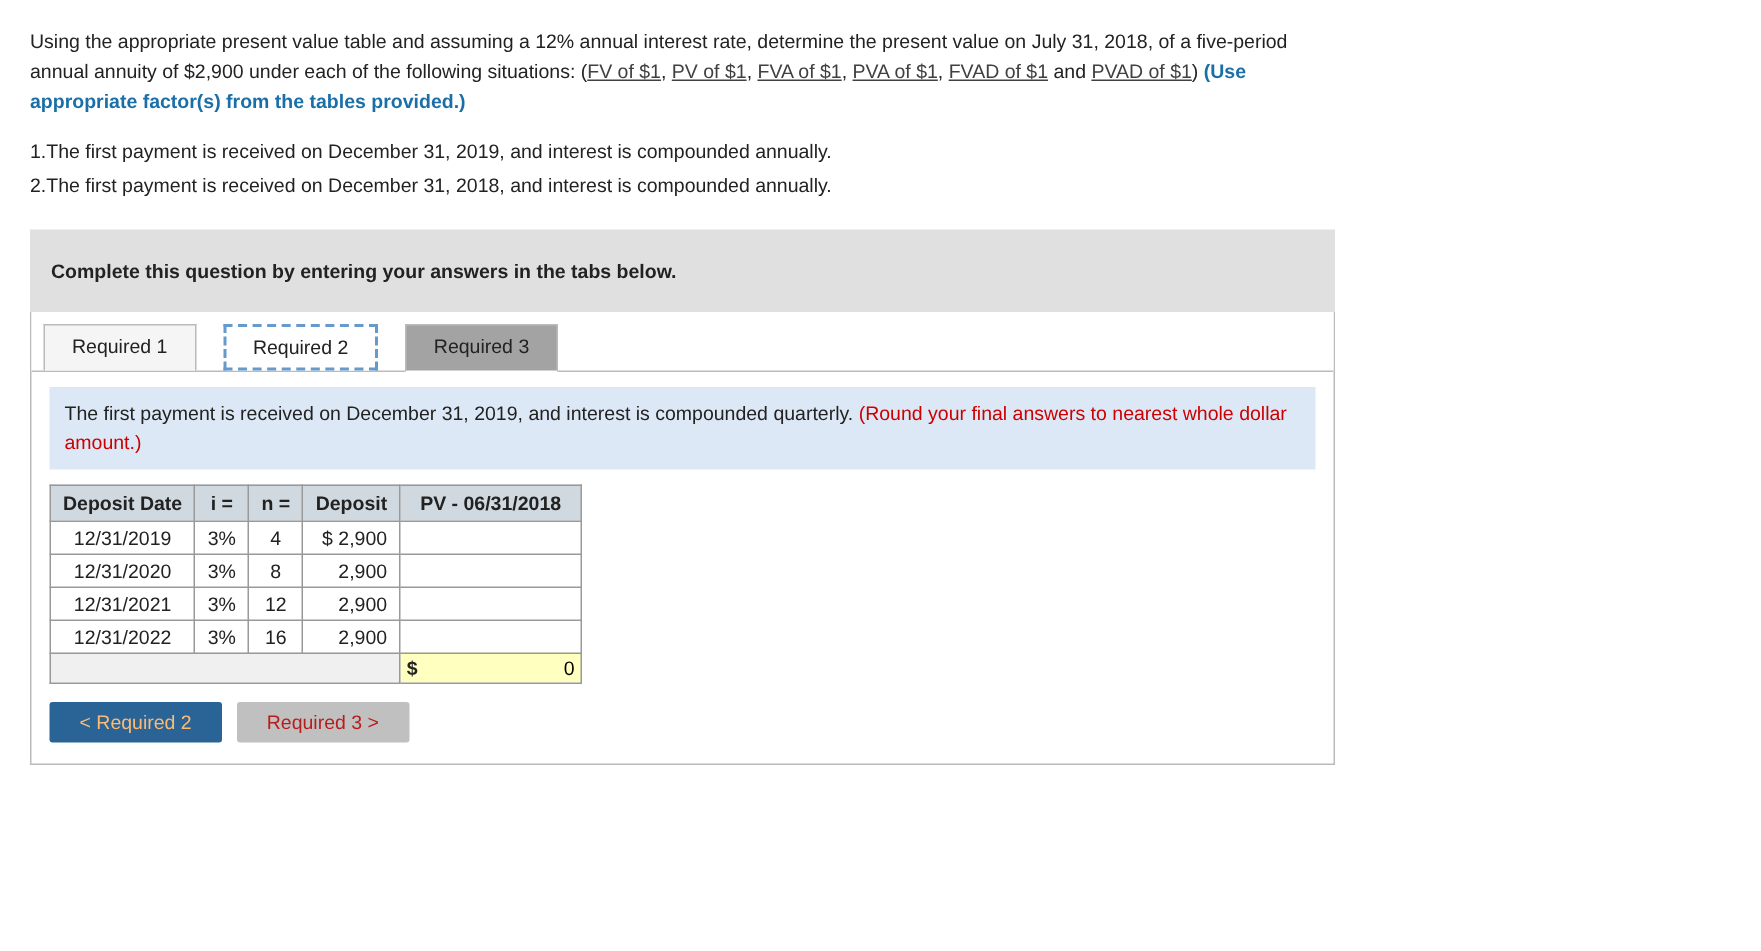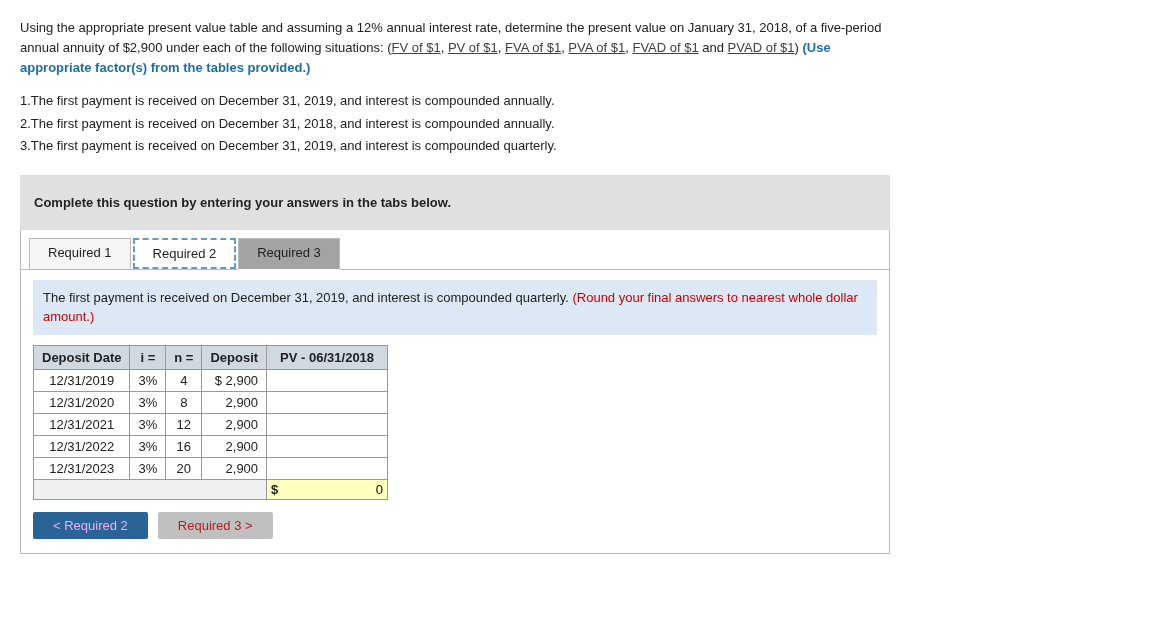--- a/index.html
+++ b/index.html
@@ -39,21 +39,21 @@
     .tabs-container {
       max-width: 870px;
       border: 1px solid #bbb;
       border-top: none;
     }
     .tab-bar {
       display: flex;
       border-bottom: 1px solid #bbb;
       background: #fff;
       padding: 8px 8px 0 8px;
-      gap: 0;
+      gap: 16px;
     }
     .tab {
       padding: 6px 18px;
       border: 1px solid #bbb;
       border-bottom: none;
       cursor: pointer;
       background: #f5f5f5;
       font-size: 13px;
       margin-right: 2px;
     }
@@ -116,45 +116,44 @@
     }
     .nav-btn {
       padding: 6px 20px;
       font-size: 13px;
       border: none;
       cursor: pointer;
       border-radius: 2px;
     }
     .nav-btn.blue {
       background: #2a6496;
-      color: #f0abfc;
+      color: #fdba74;
     }
     .nav-btn.gray {
       background: #c0c0c0;
       color: #b91c1c;
     }
   </style>
 </head>
 <body>
 
 <div class="intro-text">
-  <span>Using the appropriate present value table and assuming a 12% annual interest rate, determine the present value on January 31, 2018, of a five-period annual annuity of $2,900 under each of the following situations:</span>
+  <span>Using the appropriate present value table and assuming a 12% annual interest rate, determine the present value on July 31, 2018, of a five-period annual annuity of $2,900 under each of the following situations:</span>
   (<a href="#">FV of $1</a>,
   <a href="#">PV of $1</a>,
   <a href="#">FVA of $1</a>,
   <a href="#">PVA of $1</a>,
   <a href="#">FVAD of $1</a>
   and <a href="#">PVAD of $1</a>)
   <span class="bold-instruction">(Use appropriate factor(s) from the tables provided.)</span>
 </div>
 
 <div class="numbered-list">
   <div>1.The first payment is received on December 31, 2019, and interest is compounded annually.</div>
   <div>2.The first payment is received on December 31, 2018, and interest is compounded annually.</div>
-  <div>3.The first payment is received on December 31, 2019, and interest is compounded quarterly.</div>
 </div>
 
 <div class="complete-box">Complete this question by entering your answers in the tabs below.</div>
 
 <div class="tabs-container">
   <div class="tab-bar">
     <div class="tab">Required 1</div>
     <div class="tab selected-dashed">Required 2</div>
     <div class="tab active">Required 3</div>
   </div>
@@ -213,31 +212,20 @@
       <td>12/31/2022</td>
       <td>3%</td>
       <td style="text-align:center">16</td>
       <td style="text-align:right">
         2,900
       </td>
       <td style="padding:0">
         <input class="input-cell" type="text" value="" style="width: 120px; padding: 3px 6px;">
       </td>
     </tr>
-          <tr>
-      <td>12/31/2023</td>
-      <td>3%</td>
-      <td style="text-align:center">20</td>
-      <td style="text-align:right">
-        2,900
-      </td>
-      <td style="padding:0">
-        <input class="input-cell" type="text" value="" style="width: 120px; padding: 3px 6px;">
-      </td>
-    </tr>
           <tr class="total-row">
     <td colspan="4"></td>
     <td style="padding:2px 4px;background:#ffffc0;text-align:right">
       <span style="float:left;font-weight:bold;">$</span>
       <input type="text" value="0" style="border: none; background: transparent; width: 80px; text-align: right; font-size: 13px; outline: none;">
     </td>
   </tr>
         </tbody>
     </table>
 

